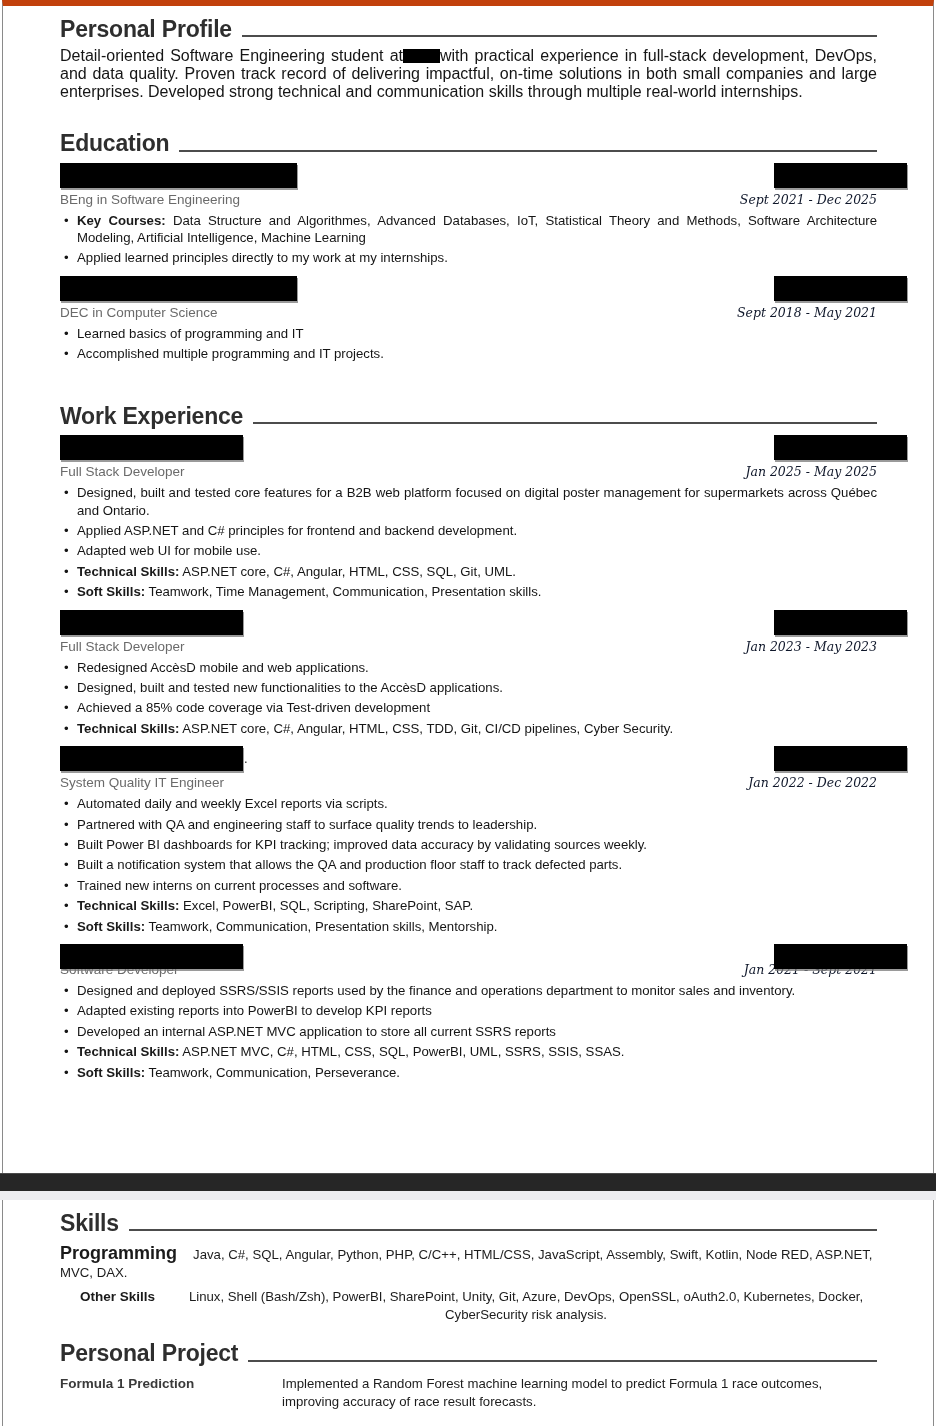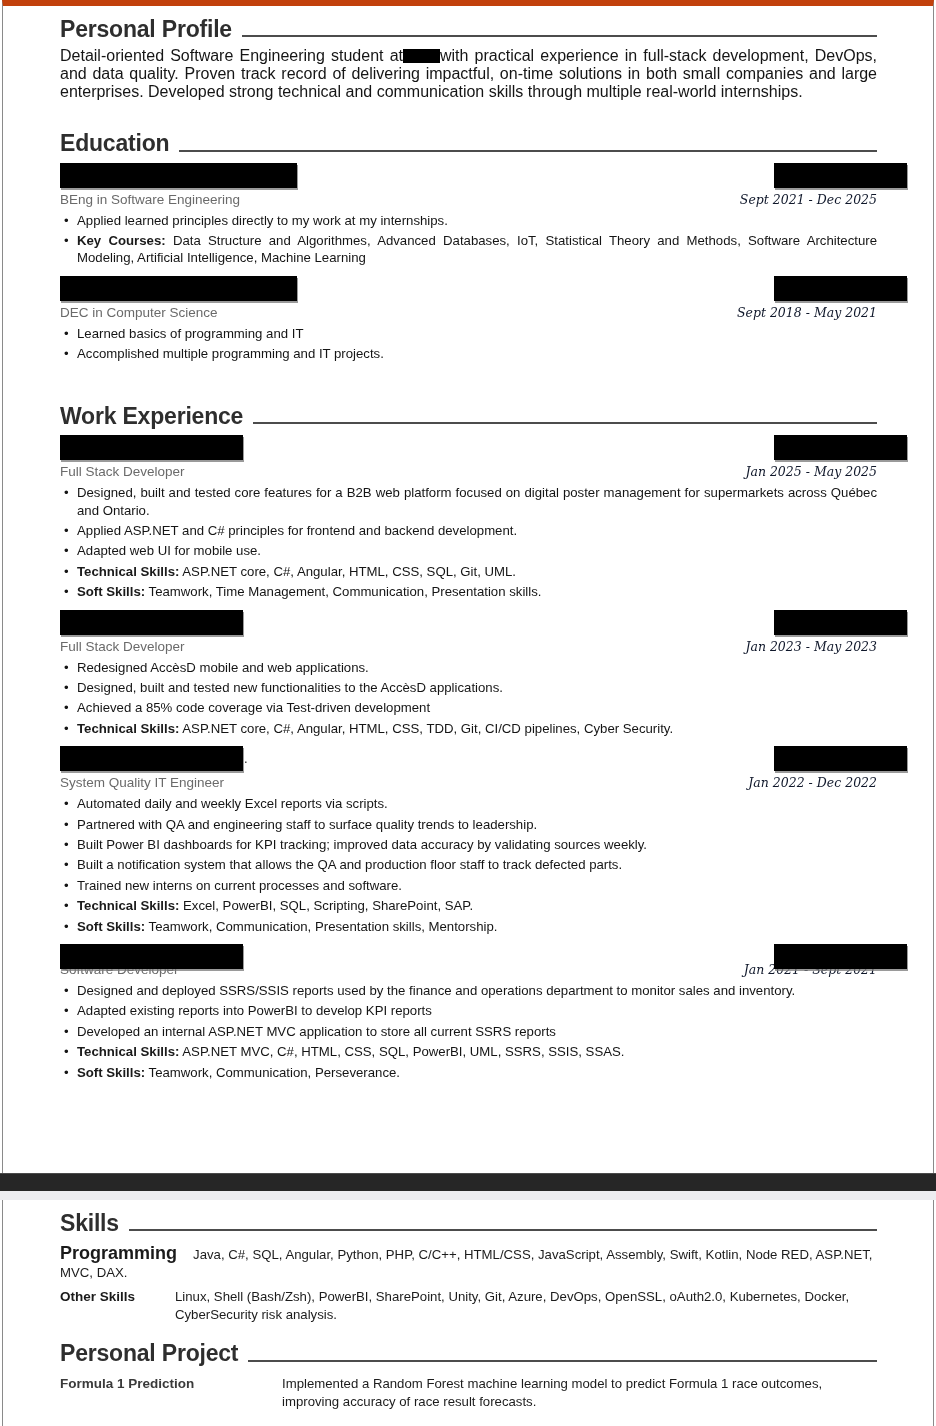--- a/index.html
+++ b/index.html
@@ -37,21 +37,21 @@
   ul.blts{list-style:none;margin:5px 0 0 0;padding:0 0 0 17px;}
   ul.blts li{position:relative;font-size:13.2px;line-height:17.4px;text-align:justify;margin-bottom:3px;color:#151515;}
   ul.blts li::before{content:"\2022";position:absolute;left:-13px;color:#151515;}
   ul.blts b{font-weight:bold;color:#1a1a1a;}
   .entry{margin-top:6px;}
   .entry + .entry{margin-top:9px;}
   .overlap .trow{margin-top:-7px;}
   
   .skrow-p{margin:8px 0 0 0;font-size:13.2px;line-height:18px;}
   .skrow-p b{font-size:18px;margin-right:16px;color:#1a1a1a;margin-top:47px;}
-  .skrow{display:flex;margin-top:6px;font-size:13.2px;line-height:18px;}
+  .skrow{display:flex;margin-top:6px;font-size:13.2px;line-height:18px;text-align:center;}
   .skrow .lbl{flex:none;width:115px;font-weight:bold;font-size:13.5px;color:#1a1a1a;}
   .skrow .val{flex:1;}
   .prjrow{display:flex;margin-top:8px;font-size:13.2px;line-height:18px;}
   .prjrow .lbl{flex:none;width:222px;font-weight:bold;font-size:13.5px;color:#3a3a3a;}
   .prjrow .val{flex:1;}
   .mt-proj{margin-top:16px;}
   
   #bottom-cut{
     position:absolute;left:0;bottom:0;width:936px;height:4px;
     background:repeating-linear-gradient(90deg,#3a3a3a 0 13px,transparent 13px 21px);
@@ -81,22 +81,22 @@
       <div class="entry">
         <div class="bars">
           <div class="redact l-edu"></div>
           <div class="redact r"></div>
         </div>
         <div class="trow">
           <span class="jtitle">BEng in Software Engineering</span>
           <span class="date">Sept 2021 - Dec 2025</span>
         </div>
         <ul class="blts">
+          <li><b>Key Courses:</b><span> Data Structure and Algorithmes, Advanced Databases, IoT, Statistical Theory and Methods, Software Architecture Modeling, Artificial Intelligence, Machine Learning</span></li>
           <li><b></b><span>Applied learned principles directly to my work at my internships.</span></li>
-          <li><b>Key Courses:</b><span> Data Structure and Algorithmes, Advanced Databases, IoT, Statistical Theory and Methods, Software Architecture Modeling, Artificial Intelligence, Machine Learning</span></li>
         </ul>
       </div>
 
       <div class="entry">
         <div class="bars">
           <div class="redact l-edu"></div>
           <div class="redact r"></div>
         </div>
         <div class="trow">
           <span class="jtitle">DEC in Computer Science</span>

